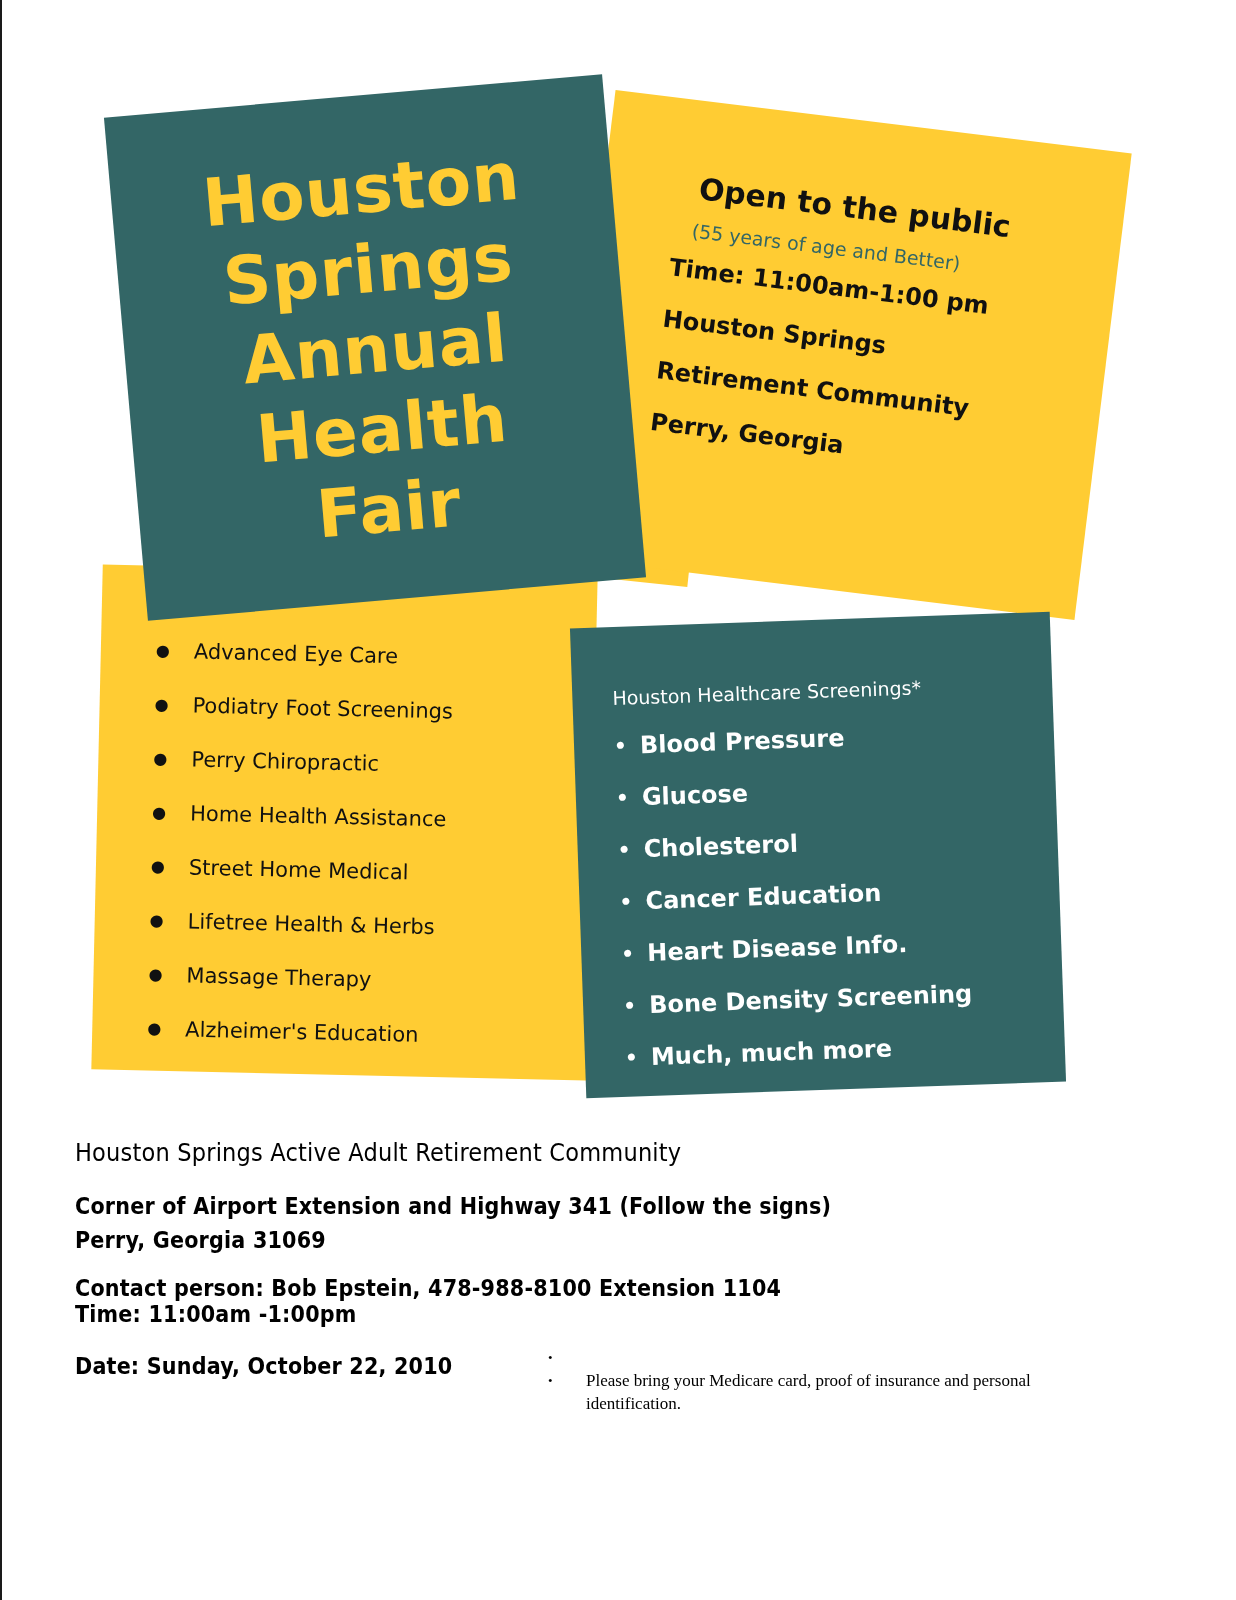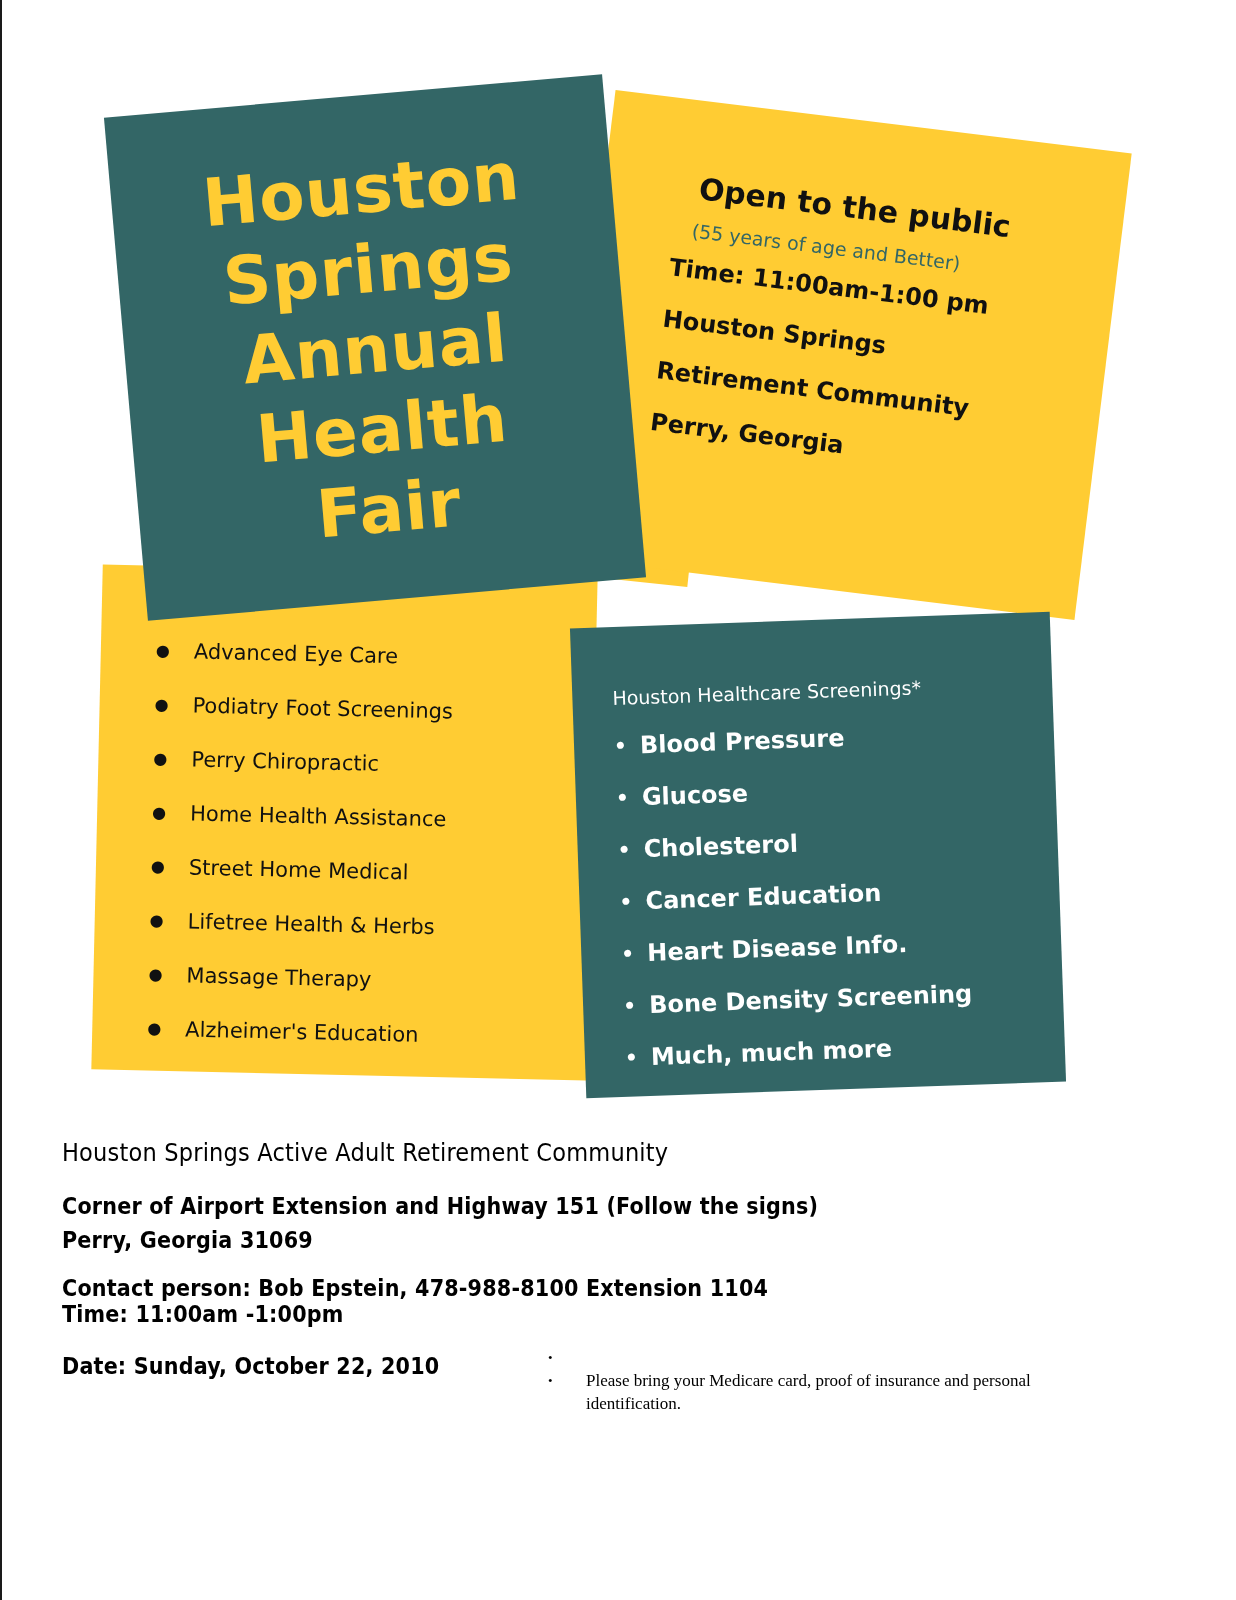--- a/index.html
+++ b/index.html
@@ -85,21 +85,21 @@
     list-style: none; margin: 0; padding: 0;
   }
   .screenings li {
     color: #fff; font-size: 24px; font-weight: bold; height: 52px; line-height: 34px;
     display: flex; align-items: flex-start;
   }
   .screenings .bullet { width: 26px; font-size: 20px; line-height: 34px; }
 
   
   .bottom {
-    position: absolute; left: 62px; top: 1138px; width: 900px;
+    position: absolute; left: 75px; top: 1138px; width: 900px;
     font-family: "DejaVu Sans Condensed", "DejaVu Sans", sans-serif;
     font-stretch: condensed;
   }
   .bottom .b-title { font-size: 25px; margin-bottom: 26px; letter-spacing: 0.2px; }
   .bottom .b-line { font-size: 23px; font-weight: bold; letter-spacing: 0.2px; }
   .bottom .addr1 { margin-bottom: 8px; }
   .bottom .addr2 { margin-bottom: 22px; }
   .bottom .contact { }
   .bottom .time { margin-bottom: 26px; }
 
@@ -204,21 +204,21 @@
       </li>
     <li>
         <span class="bullet">•</span>
         <span>Much, much more</span>
       </li>
   </ul>
 </div>
 
 <div class="bottom">
   <div class="b-title">Houston Springs Active Adult Retirement Community</div>
-  <div class="b-line addr1">Corner of Airport Extension and Highway 151 (Follow the signs)</div>
+  <div class="b-line addr1">Corner of Airport Extension and Highway 341 (Follow the signs)</div>
   <div class="b-line addr2">Perry, Georgia 31069</div>
   <div class="b-line contact">Contact person: Bob Epstein, 478-988-8100 Extension 1104</div>
   <div class="b-line time">Time: 11:00am -1:00pm</div>
   <div class="b-line date">Date: Sunday, October 22, 2010</div>
 </div>
 
 <ul class="notes">
   <li>
       <span class="bullet">•</span>
     </li>

